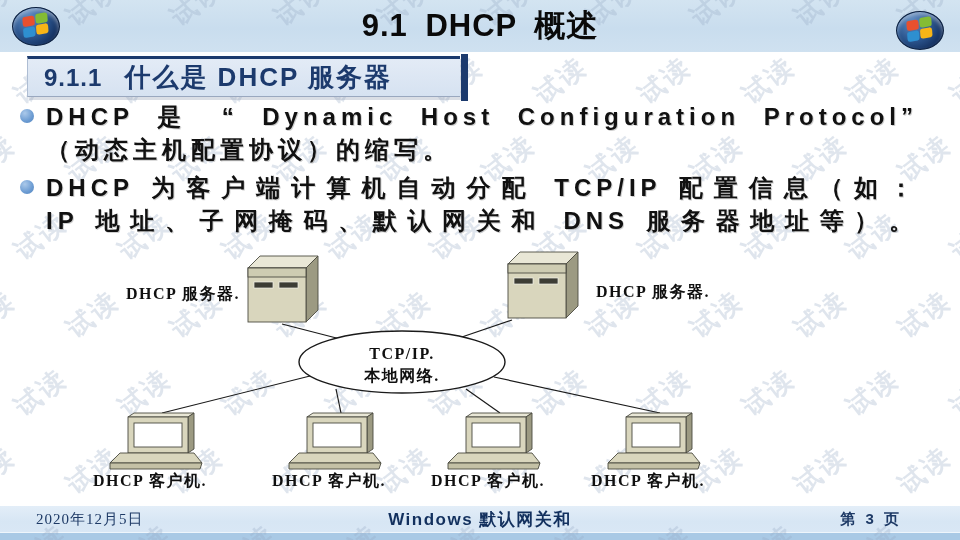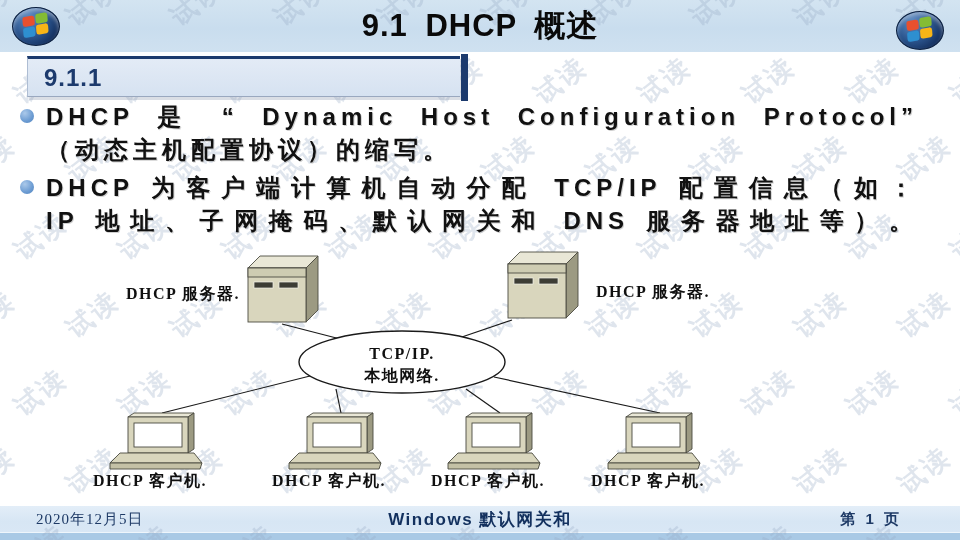--- a/index.html
+++ b/index.html
@@ -185,20 +185,21 @@
           <i class="f b"></i>
           <i class="f y"></i>
       </div>
     </div>
   </div>
 
   <h1 class="title">9.1 DHCP 概述</h1>
 
   <div class="section-box">
     <span class="sec-num">9.1.1</span>
+    <span class="sec-heading">什么是 DHCP 服务器</span>
     <span class="sec-bar"></span>
   </div>
 
   <div class="bullets">
     <div class="bullet">
       <span class="dot"></span>
       <div class="bl jl">DHCP 是 “ Dynamic Host Configuration Protocol”</div>
       <div class="bl">（动态主机配置协议）的缩写。</div>
     </div>
     <div class="bullet">
@@ -253,15 +254,15 @@
     <use href="#laptop" x="608" y="169"></use>
 
     <text class="dlab" x="150" y="244" text-anchor="middle">DHCP 客户机.</text>
     <text class="dlab" x="329" y="244" text-anchor="middle">DHCP 客户机.</text>
     <text class="dlab" x="488" y="244" text-anchor="middle">DHCP 客户机.</text>
     <text class="dlab" x="648" y="244" text-anchor="middle">DHCP 客户机.</text>
   </svg>
 
   <div class="footer-date">2020年12月5日</div>
   <div class="footer-center">Windows  默认网关和</div>
-  <div class="footer-page">第 1 页</div>
+  <div class="footer-page">第 3 页</div>
 
 </div>
 
 </body></html>

